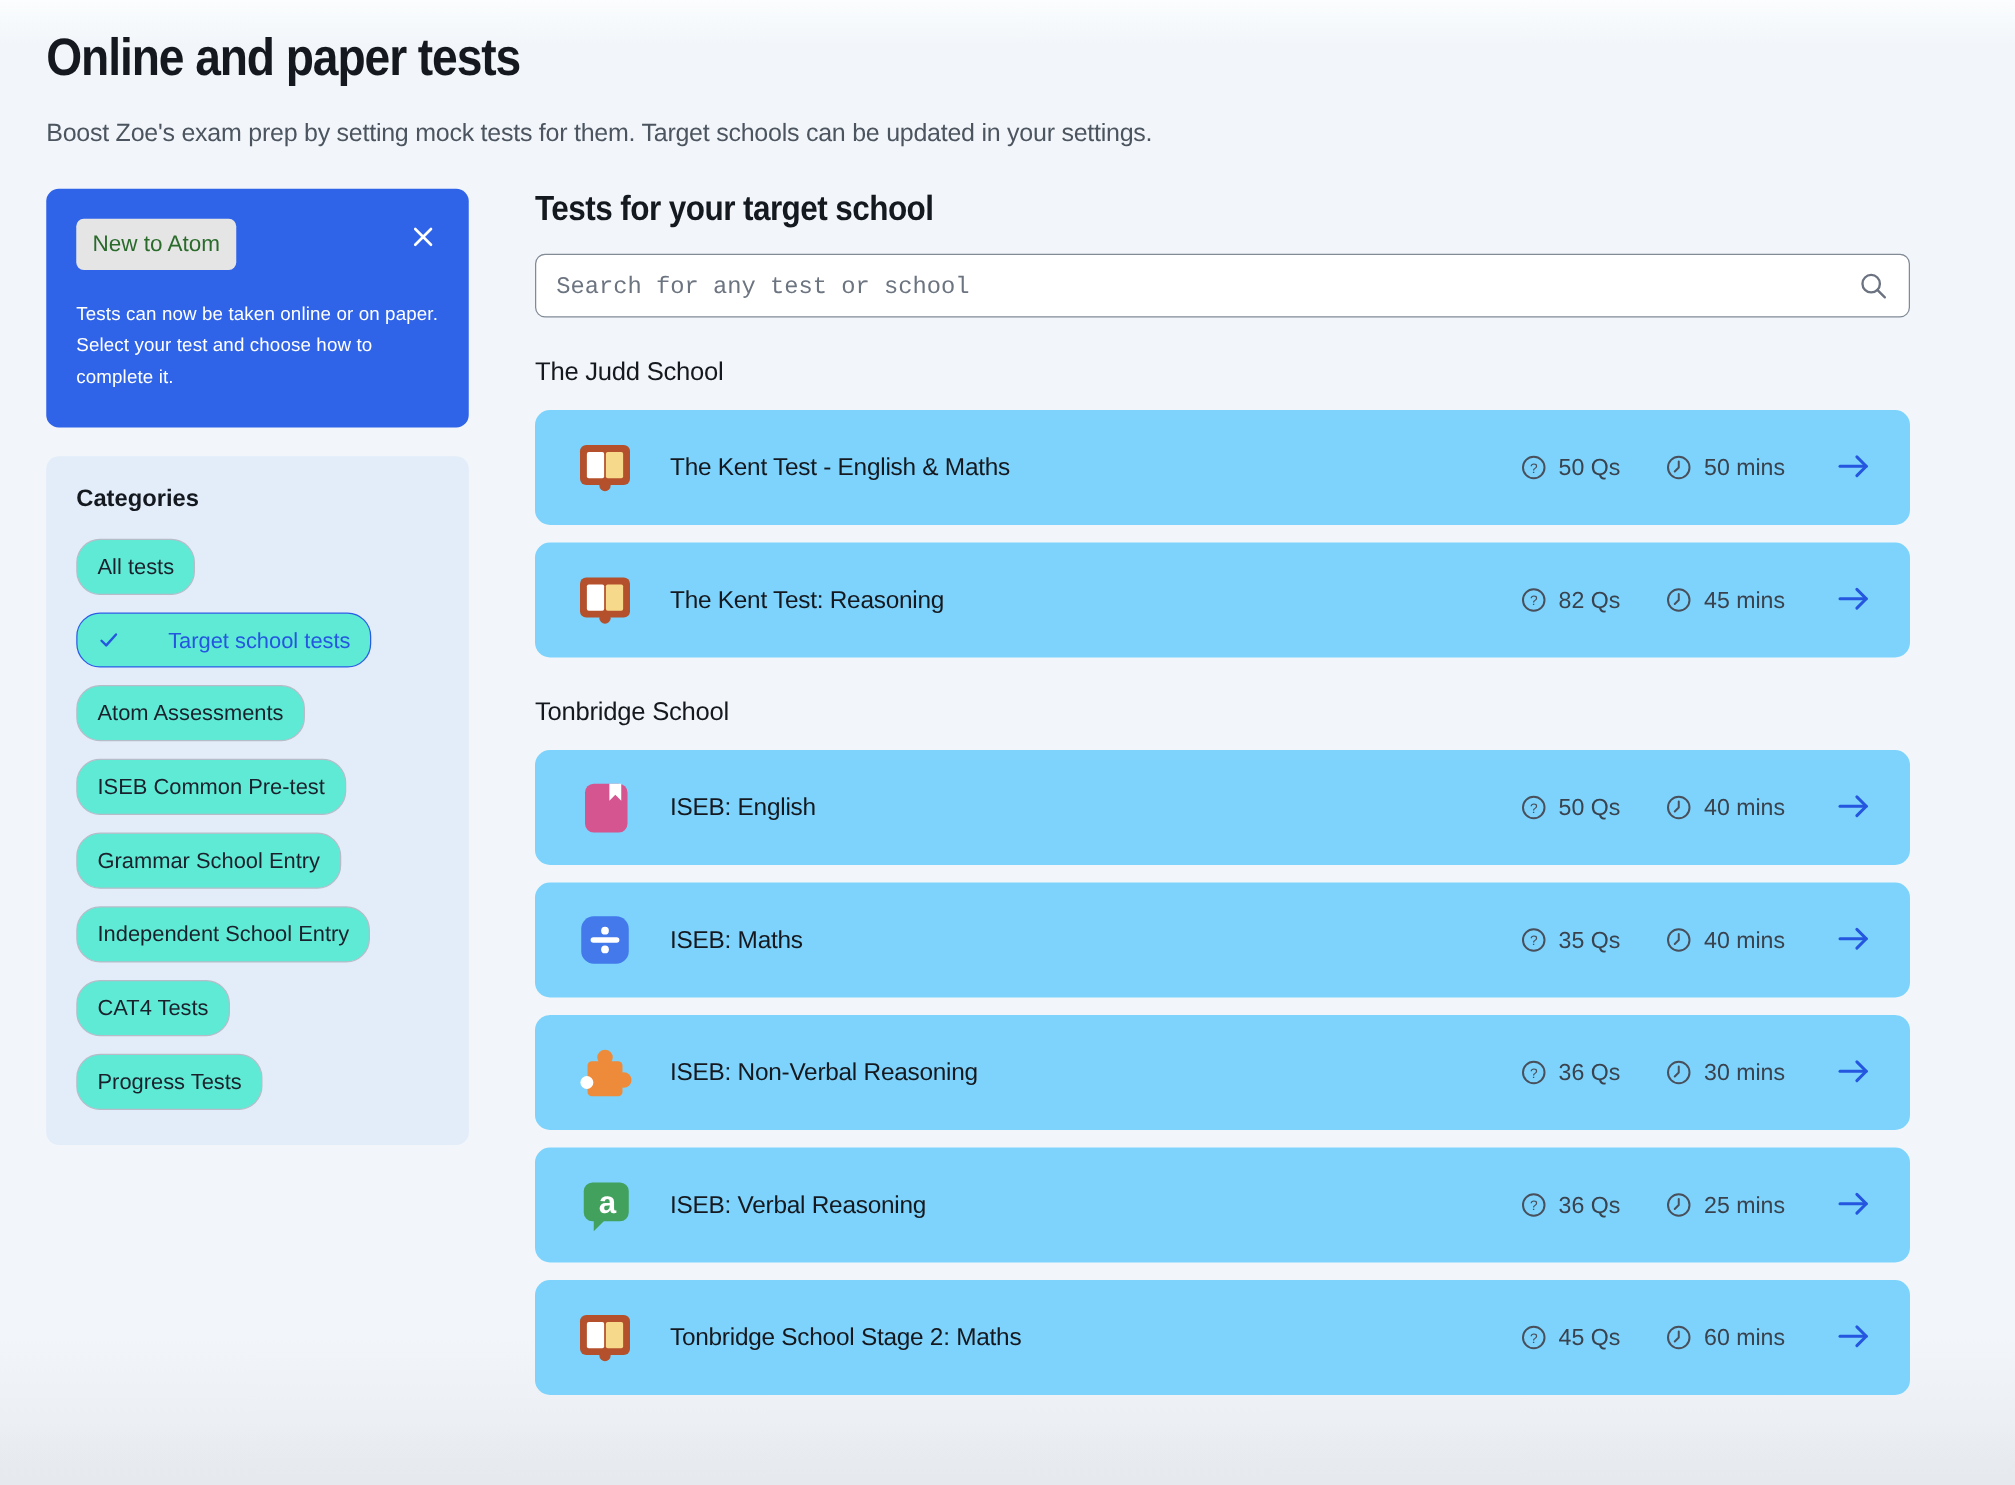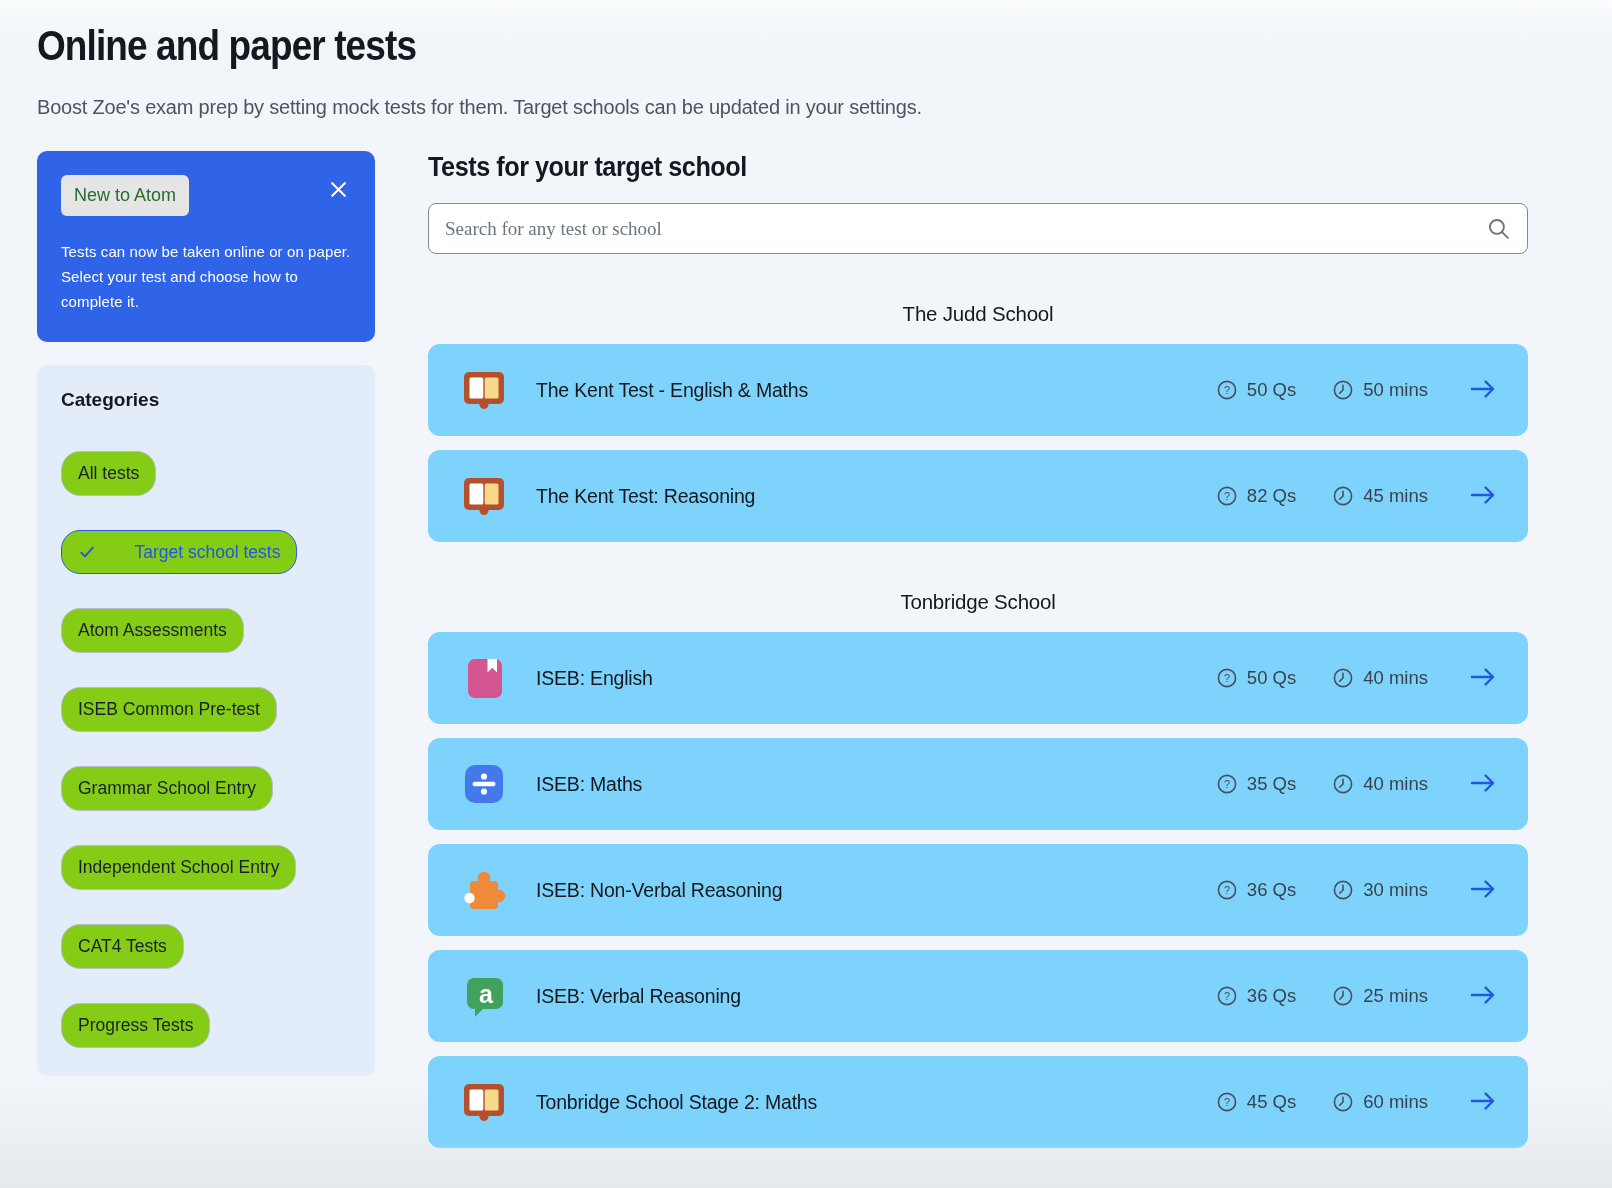--- a/index.html
+++ b/index.html
@@ -35,47 +35,47 @@
     position: absolute; top: 26px; right: 24px; background: none; border: none; cursor: pointer;
     display: flex; padding: 2px;
   }
   .banner-text { margin-top: 24px; font-size: 15px; line-height: 1.65; letter-spacing: .1px; }
 
   .categories { background: #e2edf9; border-radius: 10px; padding: 24px 24px 28px; margin-top: 23px; }
   .categories-title { font-size: 19px; font-weight: 700; }
   .chip-list { margin-top: 20px; display: flex; flex-direction: column; align-items: flex-start; gap: 14px; }
   .chip {
     display: inline-flex; align-items: center; gap: 9px;
-    background: #84cc16; border: 1px solid #b6bdc9; border-radius: 19px;
+    background: #5eead4; border: 1px solid #b6bdc9; border-radius: 19px;
     padding: 11px 16px; font-size: 17.5px; color: #1a212c;
-    font-family: "Liberation Sans", sans-serif; cursor: pointer; margin-top: 20px;
+    font-family: "Liberation Sans", sans-serif; cursor: pointer;
   }
   .chip.selected { border: 1.5px solid #2b5ce6; color: #2456e0; padding: 10.5px 15.5px; gap: 39px; }
   .chip .check { display: none; line-height: 0; }
   .chip.selected .check { display: inline-flex; }
 
   
   .main { width: 1100px; flex: none; }
   h2.main-heading {
     font-size: 28px; font-weight: 700; letter-spacing: -.5px;
     display: inline-block; transform: scaleX(.9); transform-origin: left center;
   }
   .search-box {
     margin-top: 20px; height: 51px; background: #fff;
     border: 1px solid #828a96; border-radius: 8px;
     display: flex; align-items: center; padding: 0 16px;
   }
   .search-box input {
     flex: 1; border: none; outline: none; font-size: 19px; color: #1a212c; background: transparent;
-    font-family: Liberation Serif, serif;
+    font-family: Liberation Mono, monospace;
   }
   .search-box input::placeholder { color: #6c7480; }
   .search-icon { display: flex; line-height: 0; }
 
-  .section { margin-top: 48px; text-align: center; }
+  .section { margin-top: 32px; }
   .section-label { font-size: 20.5px; color: #15181e; letter-spacing: -.2px; }
   .rows { margin-top: 18px; }
   .test-row {
     height: 92px; background: #7dd3fc; border-radius: 12px;
     display: flex; align-items: center; padding: 0 30px 0 32px; margin-bottom: 14px;
   }
   .row-icon { width: 48px; height: 48px; flex: none; display: flex; align-items: center; justify-content: center; line-height: 0; }
   .row-title { font-size: 19.5px; color: #15181e; margin-left: 28px; letter-spacing: -.2px; }
   .row-meta { margin-left: auto; display: flex; align-items: center; gap: 36px; }
   .meta-group { display: flex; align-items: center; gap: 9px; color: #3a424e; font-size: 18.5px; }

